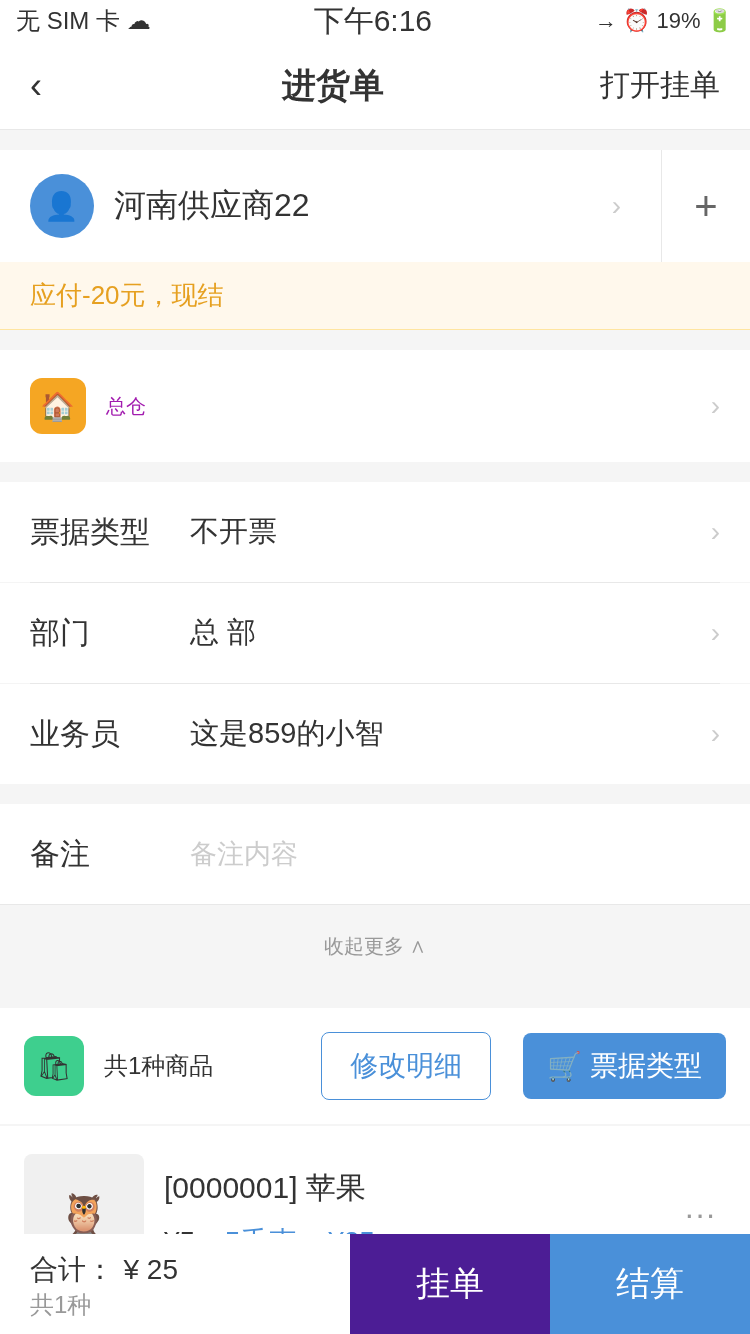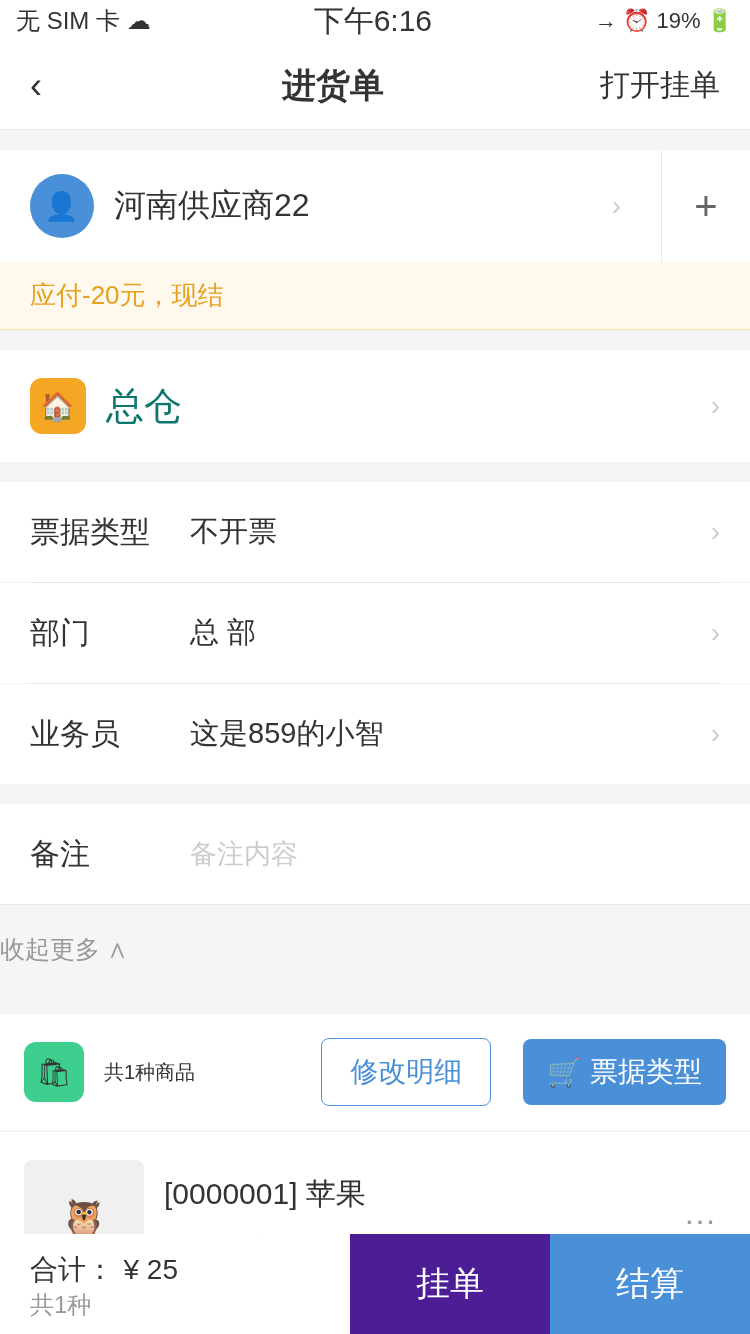--- a/index.html
+++ b/index.html
@@ -103,21 +103,21 @@
     .row-icon-warehouse {
       width: 56px;
       height: 56px;
       border-radius: 12px;
       background: #f5a623;
       display: flex;
       align-items: center;
       justify-content: center;
       font-size: 28px;
     }
-    .row-label { font-size: 38px; color: #0f766e; flex: 1; }
+    .row-label { font-size: 20px; color: #a21caf; flex: 1; }
     .row-chevron { font-size: 28px; color: #ccc; }
 
     
     .form-row {
       background: #fff;
       display: flex;
       align-items: center;
       padding: 0 30px;
       min-height: 100px;
       gap: 0;
@@ -137,23 +137,23 @@
     .form-placeholder {
       flex: 1;
       font-size: 27px;
       color: #ccc;
       padding: 0 20px;
     }
 
     
     .collapse-row {
       background: #f5f5f5;
-      text-align: left;
+      text-align: center;
       padding: 28px 0;
-      font-size: 25px;
+      font-size: 20px;
       color: #999;
       border-top: 1px solid #e8e8e8;
     }
 
     
     .product-header {
       background: #fff;
       display: flex;
       align-items: center;
       padding: 24px 24px;
@@ -163,21 +163,21 @@
     .product-count-icon {
       width: 60px;
       height: 60px;
       border-radius: 12px;
       background: #3ecf8e;
       display: flex;
       align-items: center;
       justify-content: center;
       font-size: 28px;
     }
-    .product-count-text { font-size: 20px; color: #333; flex: 1; }
+    .product-count-text { font-size: 24px; color: #333; flex: 1; }
     .btn-outline {
       border: 1.5px solid #4a90d9;
       color: #4a90d9;
       background: #fff;
       padding: 14px 28px;
       border-radius: 8px;
       font-size: 28px;
       margin-right: 12px;
     }
     .btn-solid-blue {

